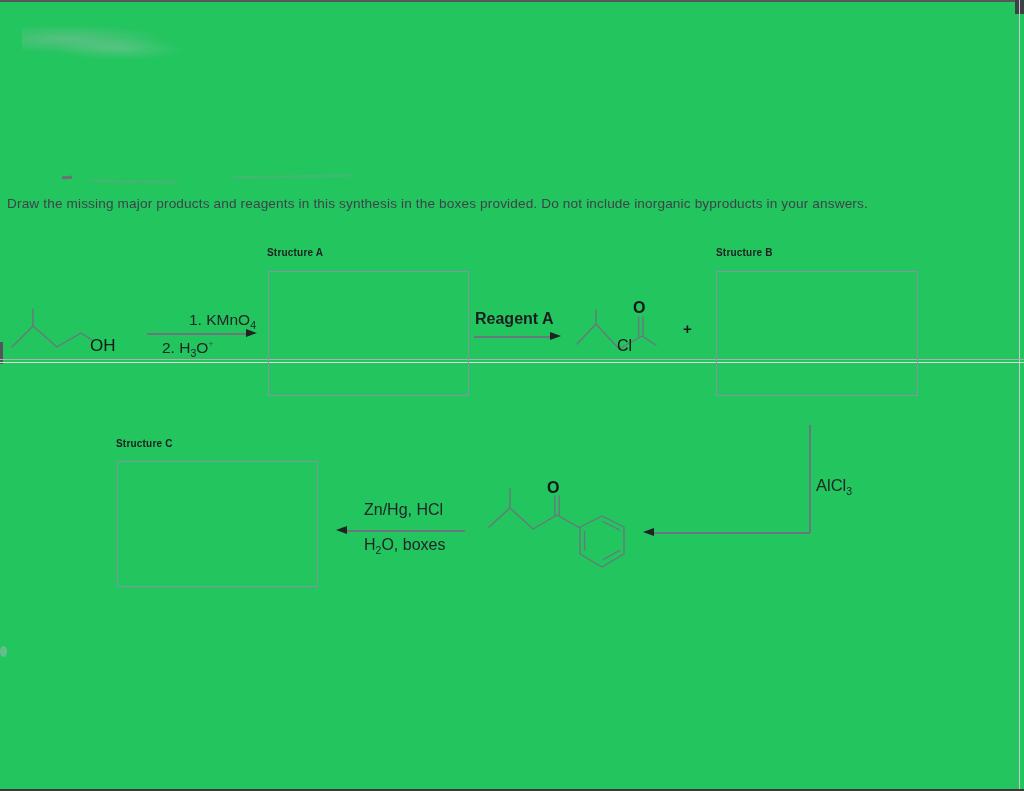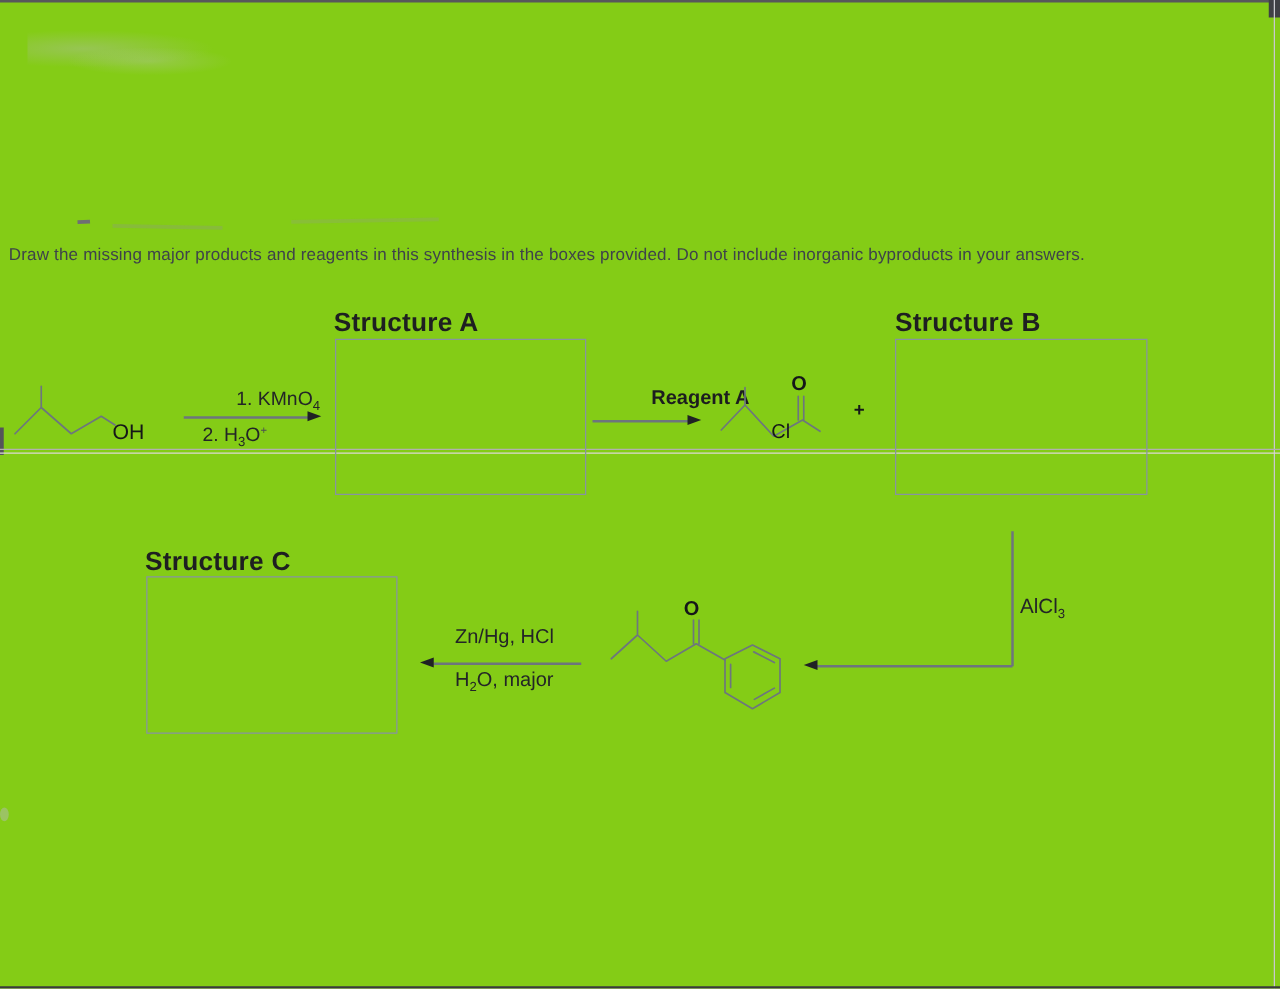--- a/index.html
+++ b/index.html
@@ -1,25 +1,25 @@
 <!DOCTYPE html>
 <html><head>
 <meta charset="utf-8">
 <style>
   html,body{margin:0;padding:0;background:#e9e9e9;}
   #page{
     position:relative;width:1024px;height:791px;overflow:hidden;
-    background:#84cc16;font-family:"Liberation Sans",sans-serif;
+    background:#22c55e;font-family:"Liberation Sans",sans-serif;
   }
   .abs{position:absolute;}
   .instruction{
     font-size:13.6px;color:#3e434a;letter-spacing:.15px;white-space:nowrap;
   }
   .struct-label{
-    font-weight:bold;font-size:21px;color:#1e1f21;letter-spacing:.2px;white-space:nowrap;
+    font-weight:bold;font-size:10px;color:#1e1f21;letter-spacing:.2px;white-space:nowrap;
   }
   .answer-box{
     border:1.2px solid #8793a2;background:transparent;
   }
   .rg{font-size:15.5px;color:#232527;white-space:nowrap;}
   .rg-bold{font-weight:bold;}
   .atom{font-size:16px;color:#151719;white-space:nowrap;}
   .atom-bold{font-weight:bold;}
   sub.chem{font-size:10.5px;vertical-align:-4px;}
   sup.chem{font-size:9px;vertical-align:6px;color:#4c4f53;}
@@ -70,21 +70,21 @@
   <svg class="abs" style="left:4px;top:302px;" width="95" height="58" viewBox="4 302 95 58">
     <path class="mol" d="M33 309 L33 326 M12 347 L33 326 L57 347 L81 333 L92 340"></path>
   </svg>
   <div class="abs atom" style="left:90px;top:336px;font-size:17px;">OH</div>
 
   <div class="abs rg" style="left:154px;top:311px;margin-left:35px;"><span>1. KMnO</span><sub class="chem">4</sub></div>
   <div class="abs shaft" style="left:147px;top:333px;width:101px;"></div>
   <div class="abs ah-r" style="left:246px;top:329px;"></div>
   <div class="abs rg" style="left:162px;top:339px;"><span>2. H</span><sub class="chem">3</sub><span>O</span><sup class="chem">+</sup></div>
 
-  <div class="abs rg rg-bold" style="left:475px;top:310px;font-size:16px;color:#1c1d1f;margin-left:46px;">Reagent A</div>
+  <div class="abs rg rg-bold" style="left:475px;top:310px;font-size:16px;color:#1c1d1f;">Reagent A</div>
   <div class="abs shaft" style="left:474px;top:336px;width:77px;"></div>
   <div class="abs ah-r" style="left:550px;top:332px;"></div>
 
   <svg class="abs" style="left:570px;top:298px;" width="95" height="55" viewBox="570 298 95 55">
     <path class="mol" d="M596 310 L596 324 M577 344 L596 324 L619 349 L642 336 L656 345"></path>
     <path class="mol" d="M638.6 336 L638.6 317 M643 336 L643 317"></path>
   </svg>
   <div class="abs atom atom-bold" style="left:633px;top:299px;">O</div>
   <div class="abs atom" style="left:617px;top:337px;">Cl</div>
   <div class="abs atom atom-bold" style="left:683px;top:320px;font-size:15px;">+</div>
@@ -98,15 +98,15 @@
     <path class="mol" d="M510 489 L510 508 M489 527 L510 508 L533 529 L557 515 L580 528"></path>
     <path class="mol" d="M554.8 515 L554.8 496 M559.2 515 L559.2 496"></path>
     <path class="mol" d="M580 527 L602 516 L624 527 L624 554 L602 567 L580 554 Z"></path>
     <path class="mol" d="M603 521.5 L619.5 530 M619.5 550.5 L603.5 559.5 M584.5 531.5 L584.5 550"></path>
   </svg>
   <div class="abs atom atom-bold" style="left:547px;top:479px;">O</div>
 
   <div class="abs rg" style="left:364px;top:501px;font-size:16px;">Zn/Hg, HCl</div>
   <div class="abs shaft" style="left:347px;top:530px;width:118px;"></div>
   <div class="abs ah-l" style="left:336px;top:526px;"></div>
-  <div class="abs rg" style="left:364px;top:536px;font-size:16px;"><span>H</span><sub class="chem">2</sub><span>O, major</span></div>
+  <div class="abs rg" style="left:364px;top:536px;font-size:16px;"><span>H</span><sub class="chem">2</sub><span>O, boxes</span></div>
 
 </div>
 
 </body></html>

